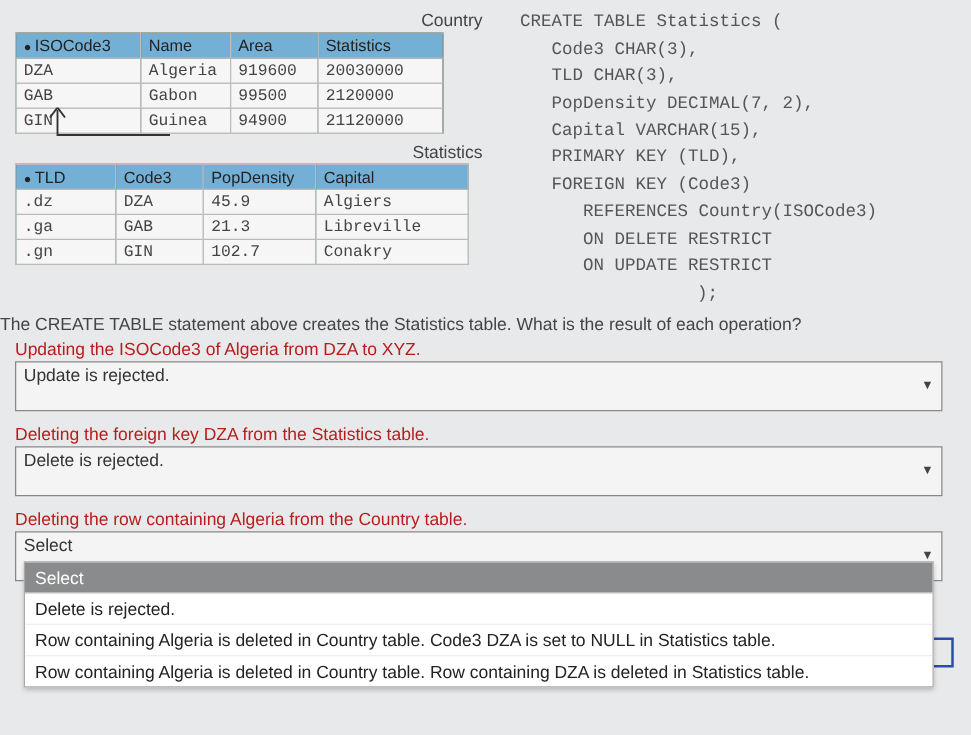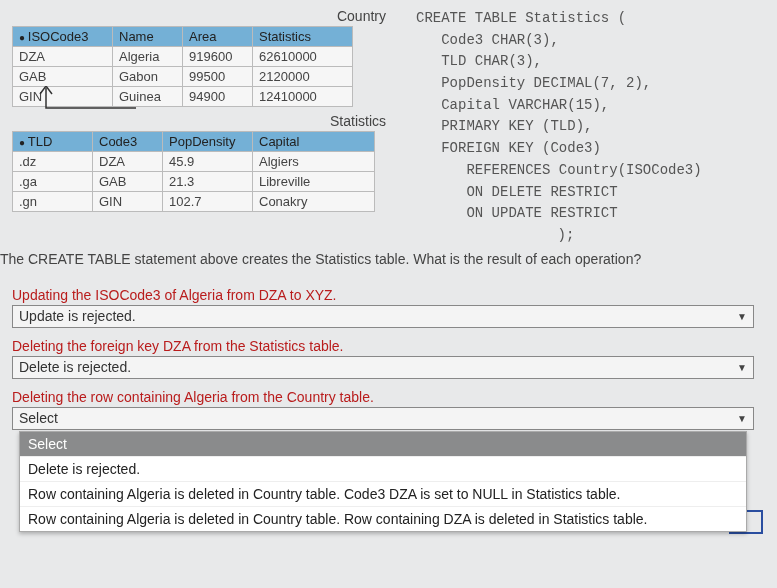--- a/index.html
+++ b/index.html
@@ -45,49 +45,50 @@
     table.data th.pk::before {
       content: "● ";
       font-size: 10px;
     }
     table.data td {
       border: 1px solid #bbb;
       padding: 2px 10px 2px 6px;
       color: #444;
       font-size: 13px;
       background: #f6f6f6;
+      font-family: Liberation Mono, monospace;
     }
     .sql-block {
       font-family: "Courier New", monospace;
       font-size: 14px;
       line-height: 1.55;
       color: #555;
       white-space: pre;
       padding-top: 0;
     }
     .question-text {
       font-size: 14px;
       color: #444;
-      margin: 4px 0 20px 0;
+      margin: 4px 0 4px 0;
     }
     .question-text.truncated {
       margin-left: -6px;
     }
     .q-block {
       margin: 0 14px 10px 6px;
     }
     .q-label {
       font-size: 14px;
       color: #b91c1c;
       margin-bottom: 2px;
     }
     .select-box {
       border: 1px solid #888;
       background: #f4f4f4;
-      padding: 2px 20px 3px 6px;
+      padding: 2px 20px 20px 6px;
       position: relative;
       width: 742px;
       font-size: 14px;
       color: #333;
     }
     .select-box .chev {
       position: absolute;
       right: 6px;
       top: 50%;
       transform: translateY(-50%);
@@ -144,33 +145,33 @@
           <tr>
         <th class="pk" style="width:100px">ISOCode3</th>
         <th style="width:70px">Name</th>
         <th style="width:70px">Area</th>
         <th style="width:100px">Statistics</th>
       </tr>
       <tr>
         <td>DZA</td>
             <td>Algeria</td>
             <td>919600</td>
-            <td>62610000</td>
+            <td>20030000</td>
       </tr>
       <tr>
         <td>GAB</td>
             <td>Gabon</td>
             <td>99500</td>
             <td>2120000</td>
       </tr>
       <tr>
         <td>GIN</td>
             <td>Guinea</td>
             <td>94900</td>
-            <td>12410000</td>
+            <td>21120000</td>
       </tr>
     </tbody>
       </table>
 
     <svg class="fk-arrow" viewBox="0 0 140 36">
       <path d="M 20 2 L 20 22 L 110 22" stroke="#333" stroke-width="1.5" fill="none"></path>
       <path d="M 14 8 L 20 0 L 26 8" stroke="#333" stroke-width="1.5" fill="none"></path>
     </svg>
 
     <div class="table-title" style="margin-top:6px">Statistics</div>

